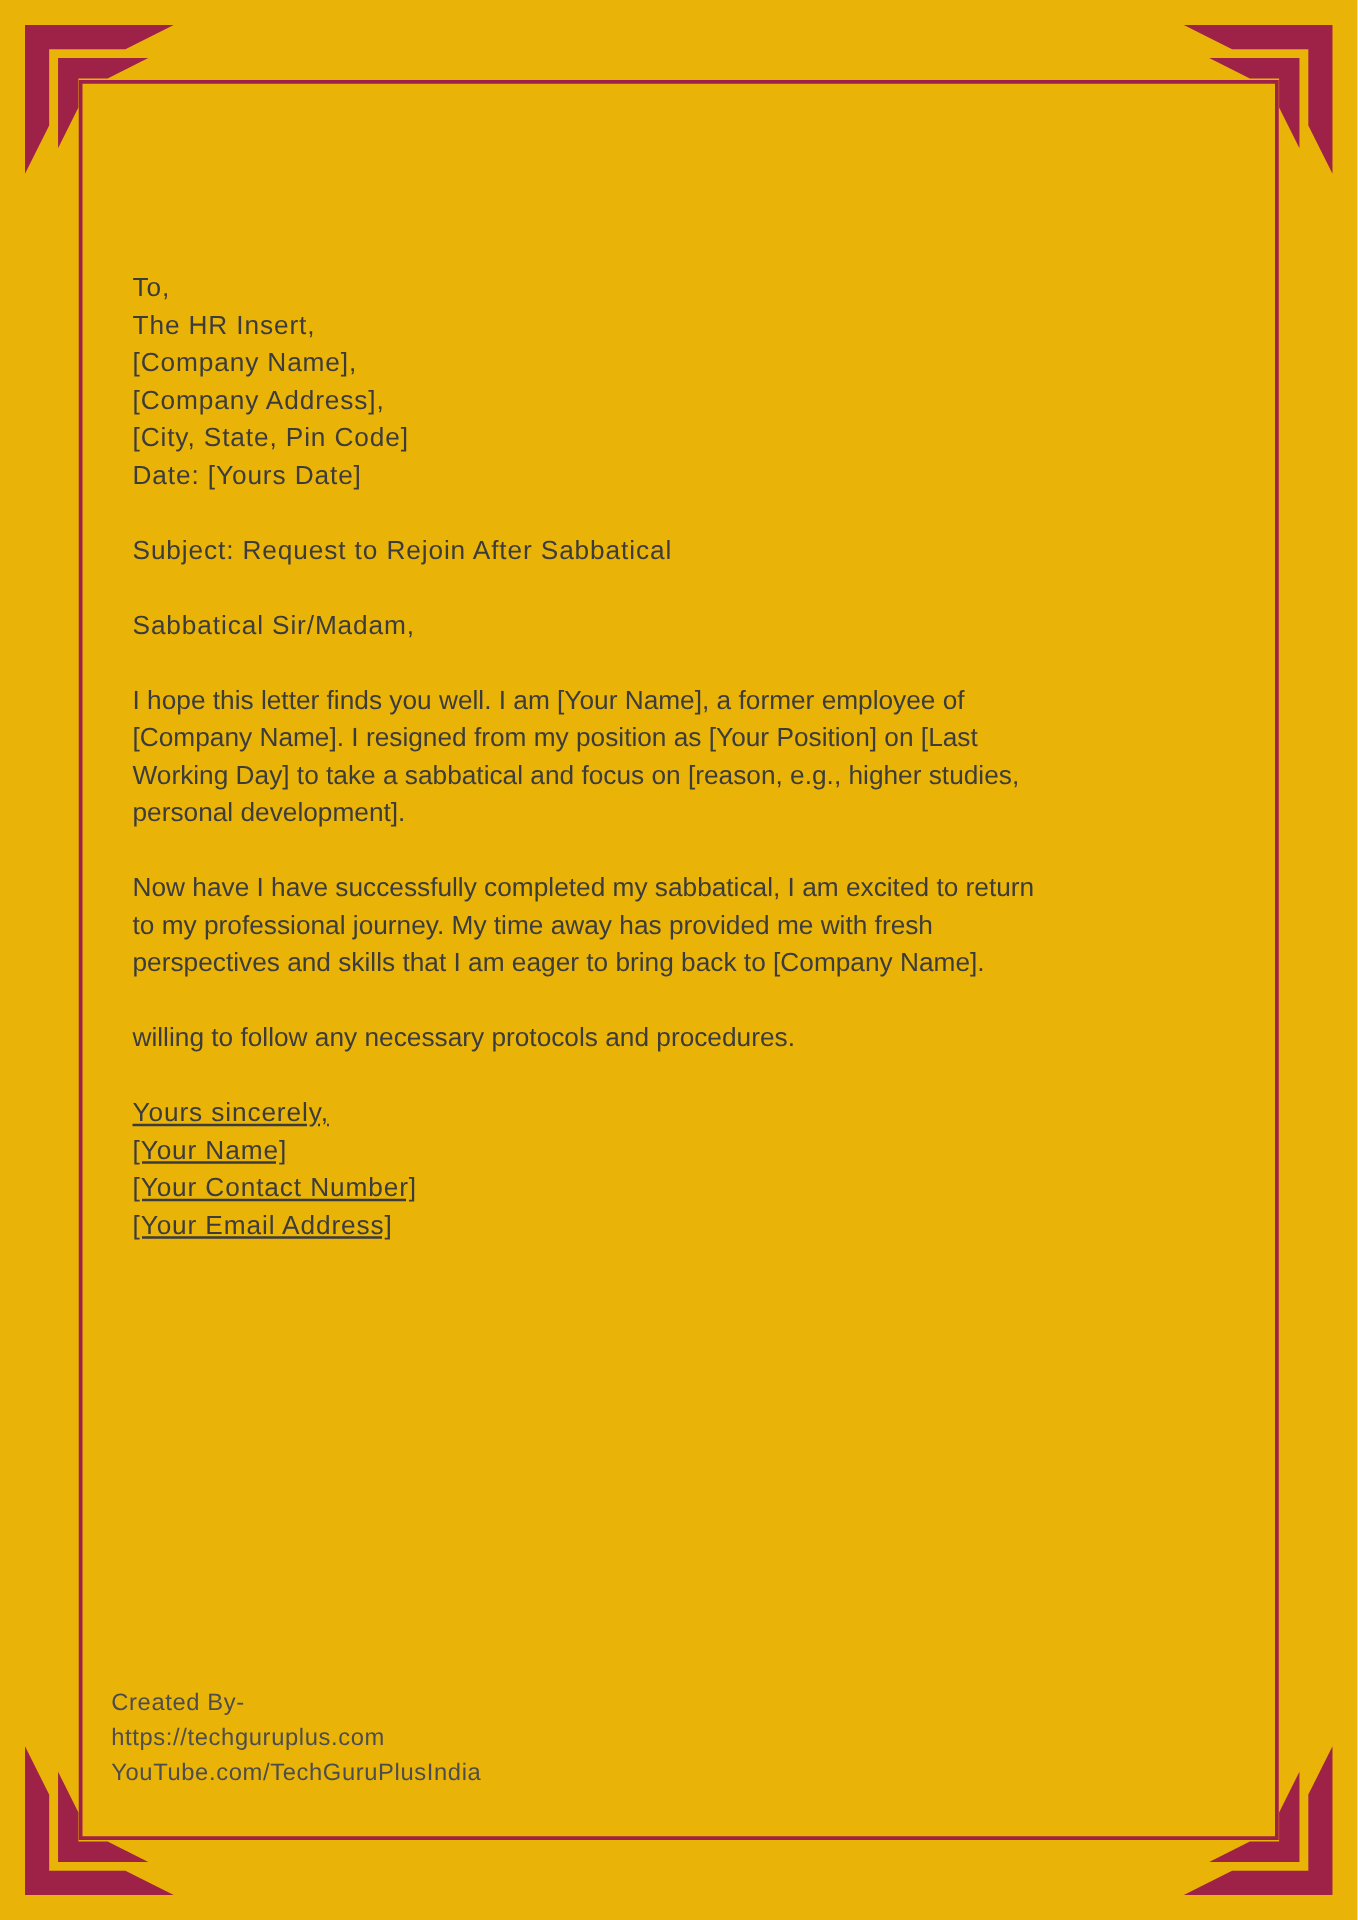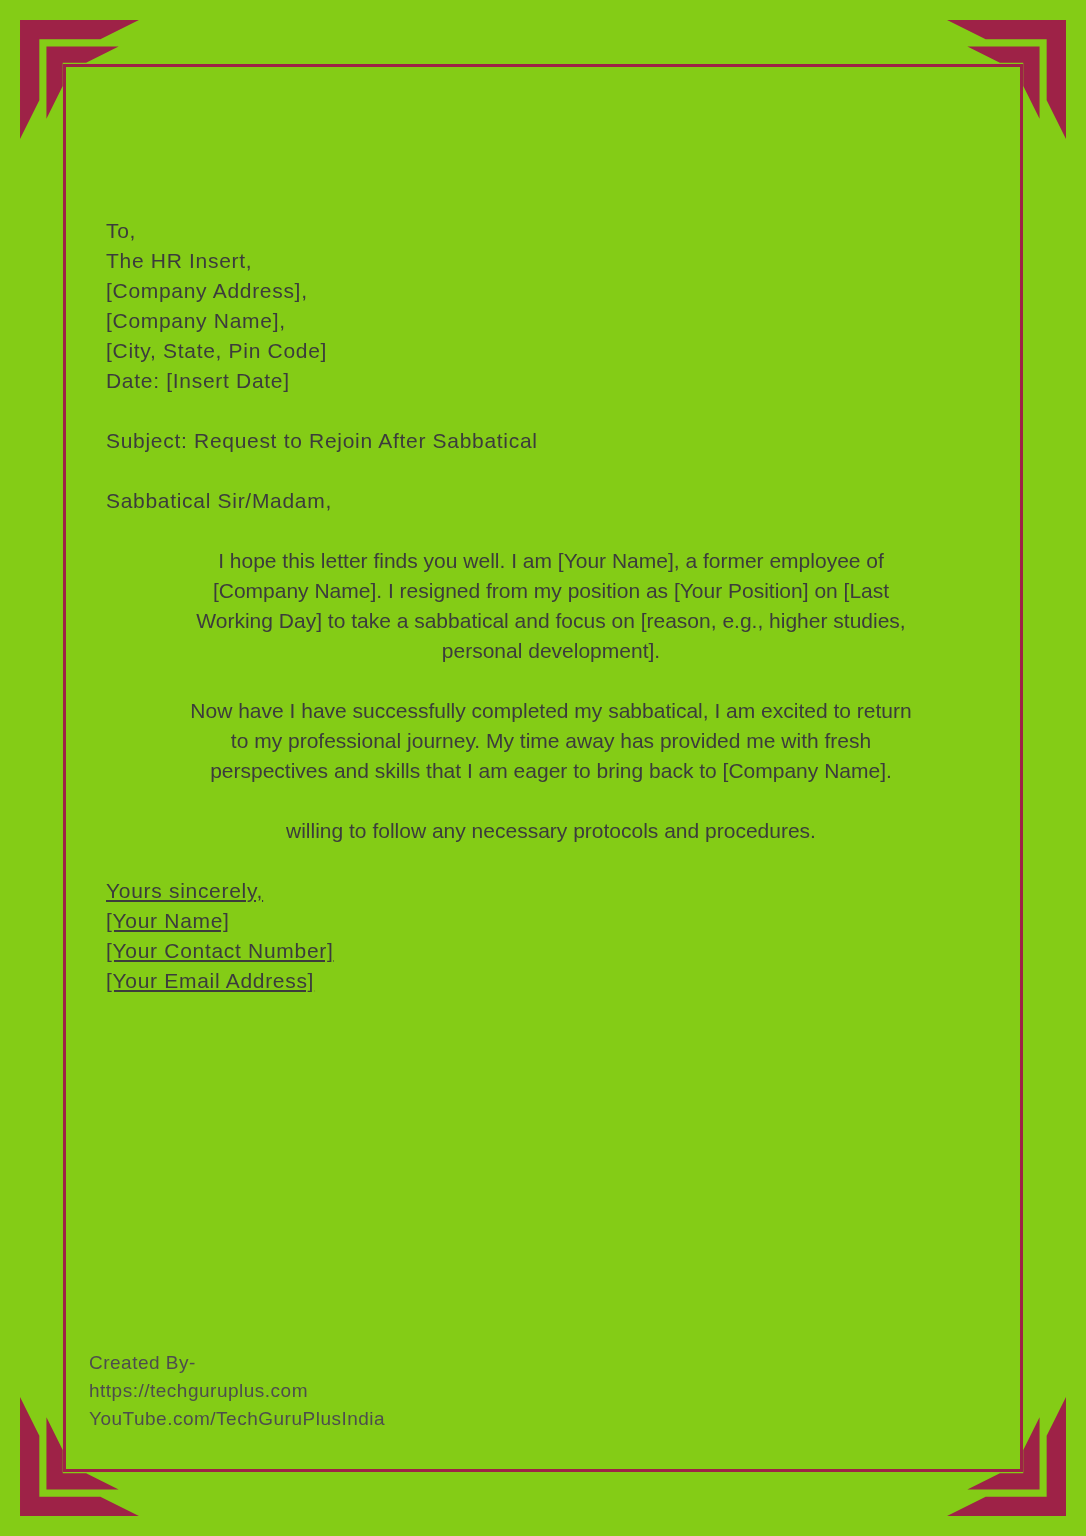--- a/index.html
+++ b/index.html
@@ -5,21 +5,21 @@
   html, body {
     margin: 0;
     padding: 0;
     background: #ffffff;
     font-family: "Liberation Sans", sans-serif;
   }
   .page {
     position: relative;
     width: 1086px;
     height: 1536px;
-    background: #84cc16;
+    background: #eab308;
     overflow: hidden;
   }
   
   .frame {
     position: absolute;
     left: 63px;
     top: 64px;
     right: 63px;
     bottom: 64px;
     border: 3px solid var(--accent, #9e2247);
@@ -43,21 +43,21 @@
     left: 106px;
     top: 216px;
     right: 90px;
     color: var(--text, #3c3c3c);
     font-size: 21px;
     line-height: 30px;
   }
   .block { margin: 0 0 30px 0; }
   .block:last-child { margin-bottom: 0; text-decoration: underline; }
   .wide { letter-spacing: 0.7px; }     
-  .body-par { letter-spacing: 0px; text-align: center; }   
+  .body-par { letter-spacing: 0px; }   
   .line { white-space: pre; }
 
   .footer {
     position: absolute;
     left: 89px;
     top: 1349px;
     color: var(--muted, #4d4d4d);
     font-size: 19px;
     line-height: 28px;
     letter-spacing: 0.5px;
@@ -92,24 +92,24 @@
     <svg viewBox="0 0 120 120" aria-hidden="true">
       <polygon points="1,1 118,1 80,20 20,20 20,80 1,118"></polygon>
       <polygon points="27,27 98,27 66,43 43,43 43,66 27,98"></polygon>
     </svg>
   </div>
 
   <div class="letter">
     <div class="block wide">
         <div class="line">To,</div>
         <div class="line">The HR Insert,</div>
+        <div class="line">[Company Name],</div>
         <div class="line">[Company Address],</div>
-        <div class="line">[Company Name],</div>
         <div class="line">[City, State, Pin Code]</div>
-        <div class="line">Date: [Insert Date]</div>
+        <div class="line">Date: [Yours Date]</div>
       </div>
 
     <div class="block wide">Subject: Request to Rejoin After Sabbatical</div>
 
     <div class="block wide">Sabbatical Sir/Madam,</div>
 
     <div class="block body-par">
         <div class="line">I hope this letter finds you well. I am [Your Name], a former employee of</div>
         <div class="line">[Company Name]. I resigned from my position as [Your Position] on [Last</div>
         <div class="line">Working Day] to take a sabbatical and focus on [reason, e.g., higher studies,</div>

